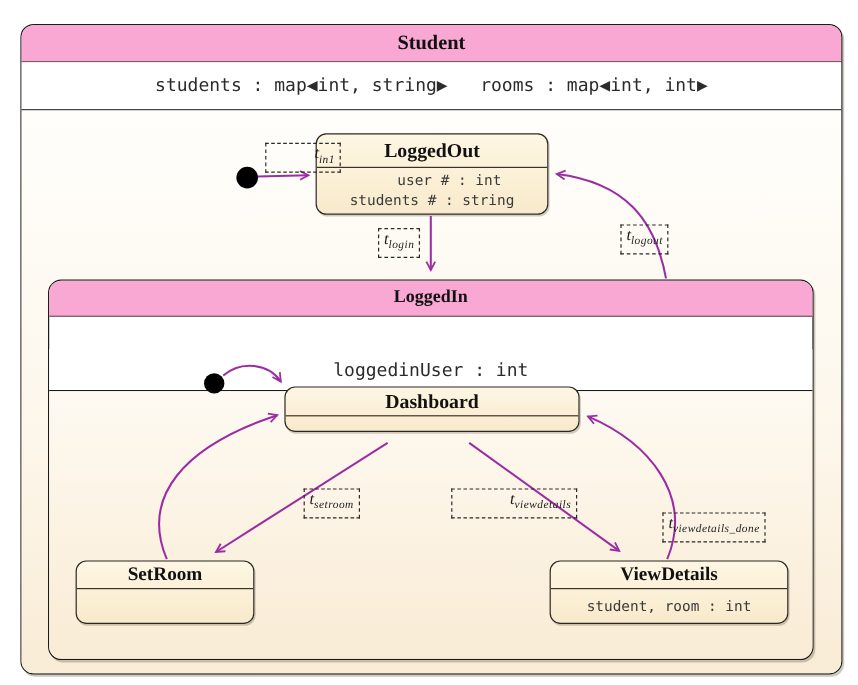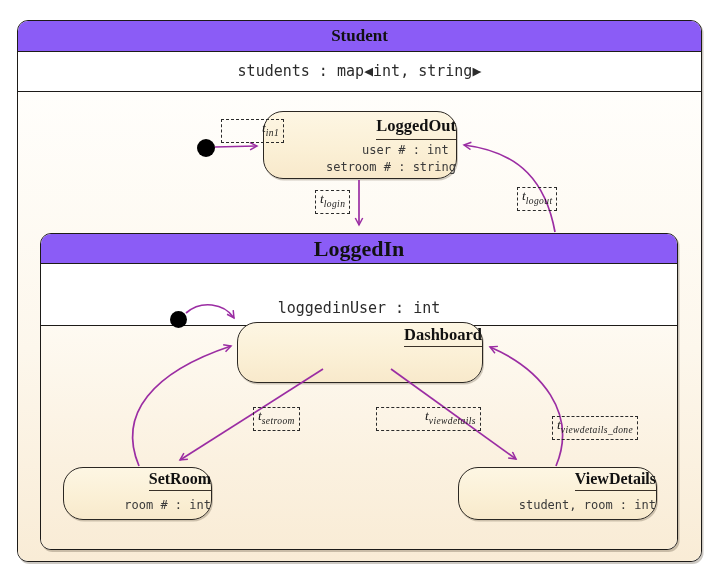--- a/index.html
+++ b/index.html
@@ -9,37 +9,36 @@
   }
   
   .region-box{
     position:absolute;border:1.6px solid #1d1b18;border-radius:11px;
     background:#ffffff;box-sizing:border-box;display:flex;flex-direction:column;
     box-shadow:1.5px 2px 0 rgba(90,75,55,.30);
   }
   .region-title{
     flex:0 0 auto;display:flex;align-items:center;justify-content:center;
     font-weight:bold;font-size:17px;color:#111;border-bottom:1.4px solid #1d1b18;
-    background:#8b5cf6;border-radius:10px 10px 0 0;
+    background:#f9a8d4;border-radius:10px 10px 0 0;
   }
   .region-attrs{
     flex:0 0 auto;display:flex;align-items:center;justify-content:center;
     font-family:"DejaVu Sans Mono","DejaVu Sans",monospace;font-size:15px;color:#2b2b2b;
     border-bottom:1.4px solid #1d1b18;background:#ffffff;white-space:pre;line-height:19px;
   }
   .region-body{flex:1 1 auto;border-radius:0 0 10px 10px;}
   .grad-outer{background:linear-gradient(180deg,#fffefb 0%,#fdf7ec 55%,#f9ecd6 100%);}
   .grad-inner{background:linear-gradient(180deg,#fefaf2 0%,#fbf1e0 60%,#f9ecd6 100%);}
   
   .state-box{
-    position:absolute;border:1.9px solid #2b2722;border-radius:20px;
+    position:absolute;border:1.9px solid #2b2722;border-radius:9px;
     box-sizing:border-box;display:flex;flex-direction:column;
     background:linear-gradient(180deg,#fdf6e3 0%,#fbf0d6 55%,#f8e9cb 100%);
     box-shadow:1px 1.5px 0 rgba(90,75,55,.28);
-    align-items:flex-end;
   }
   .state-title{
     flex:0 0 auto;display:flex;align-items:center;justify-content:center;
     font-weight:bold;font-size:16.5px;color:#111;border-bottom:1.8px solid #3a3228;
   }
   .state-body{
     flex:1 1 auto;display:flex;flex-direction:column;align-items:center;justify-content:center;
     font-family:"DejaVu Sans Mono","DejaVu Sans",monospace;font-size:12px;color:#3a3a3a;
     white-space:pre;line-height:17px;
   }
@@ -57,50 +56,48 @@
 </style>
 </head>
 <body>
 
 <div id="canvas">
 
   <div class="region-box" style="left:17px;top:20px;width:685px;height:542px;">
     <div class="region-title" style="height:30px;">Student</div>
     <div class="region-attrs" style="height:39px;">
       <div>students : map◀int, string▶</div>
+      <div>   rooms : map◀int, int▶</div>
     </div>
     <div class="region-body grad-outer"></div>
   </div>
 
   <div class="region-box" style="left:40px;top:233px;width:638px;height:317px;">
-    <div class="region-title" style="height:29px;font-size:22px;">LoggedIn</div>
+    <div class="region-title" style="height:29px;font-size:15px;">LoggedIn</div>
     <div class="region-attrs" style="height:34px;margin-top:27px;">
       <div>loggedinUser : int</div>
     </div>
     <div class="region-body grad-inner"></div>
   </div>
 
   <div class="state-box" style="left:263px;top:111px;width:194px;height:68px;">
     <div class="state-title" style="height:27px;">LoggedOut</div>
     <div class="state-body">
       <div>    user # : int</div>
-      <div>setroom # : string</div>
+      <div>students # : string</div>
     </div>
   </div>
 
-  <div class="state-box" style="left:237px;top:322px;width:246px;height:61px;gap:12px;">
+  <div class="state-box" style="left:237px;top:322px;width:246px;height:38px;gap:12px;">
     <div class="state-title" style="height:23px;">Dashboard</div>
     <div class="state-body"></div>
   </div>
 
   <div class="state-box" style="left:63px;top:467px;width:149px;height:53px;">
     <div class="state-title" style="height:22px;font-size:16px;">SetRoom</div>
-    <div class="state-body">
-      <div>room # : int</div>
-    </div>
   </div>
 
   <div class="state-box" style="left:458px;top:467px;width:199px;height:53px;">
     <div class="state-title" style="height:22px;font-size:16px;">ViewDetails</div>
     <div class="state-body">
       <div>student, room : int</div>
     </div>
   </div>
 
   <div class="init-dot" style="left:197px;top:139px;width:18px;height:18px;"></div>
@@ -128,15 +125,15 @@
 
   <div class="tlabel" style="left:315px;top:190px;"><span>t</span><sub>login</sub></div>
 
   <div class="tlabel" style="left:517px;top:160px;margin-top:27px;"><span>t</span><sub>logout</sub></div>
 
 
   <div class="tlabel" style="left:253px;top:407px;"><span>t</span><sub>setroom</sub></div>
 
   <div class="tlabel" style="left:376px;top:407px;padding-left:48px;"><span>t</span><sub>viewdetails</sub></div>
 
-  <div class="tlabel" style="left:552px;top:416px;"><span>t</span><sub>viewdetails_done</sub></div>
+  <div class="tlabel" style="left:552px;top:427px;"><span>t</span><sub>viewdetails_done</sub></div>
 
 </div>
 
 </body></html>

